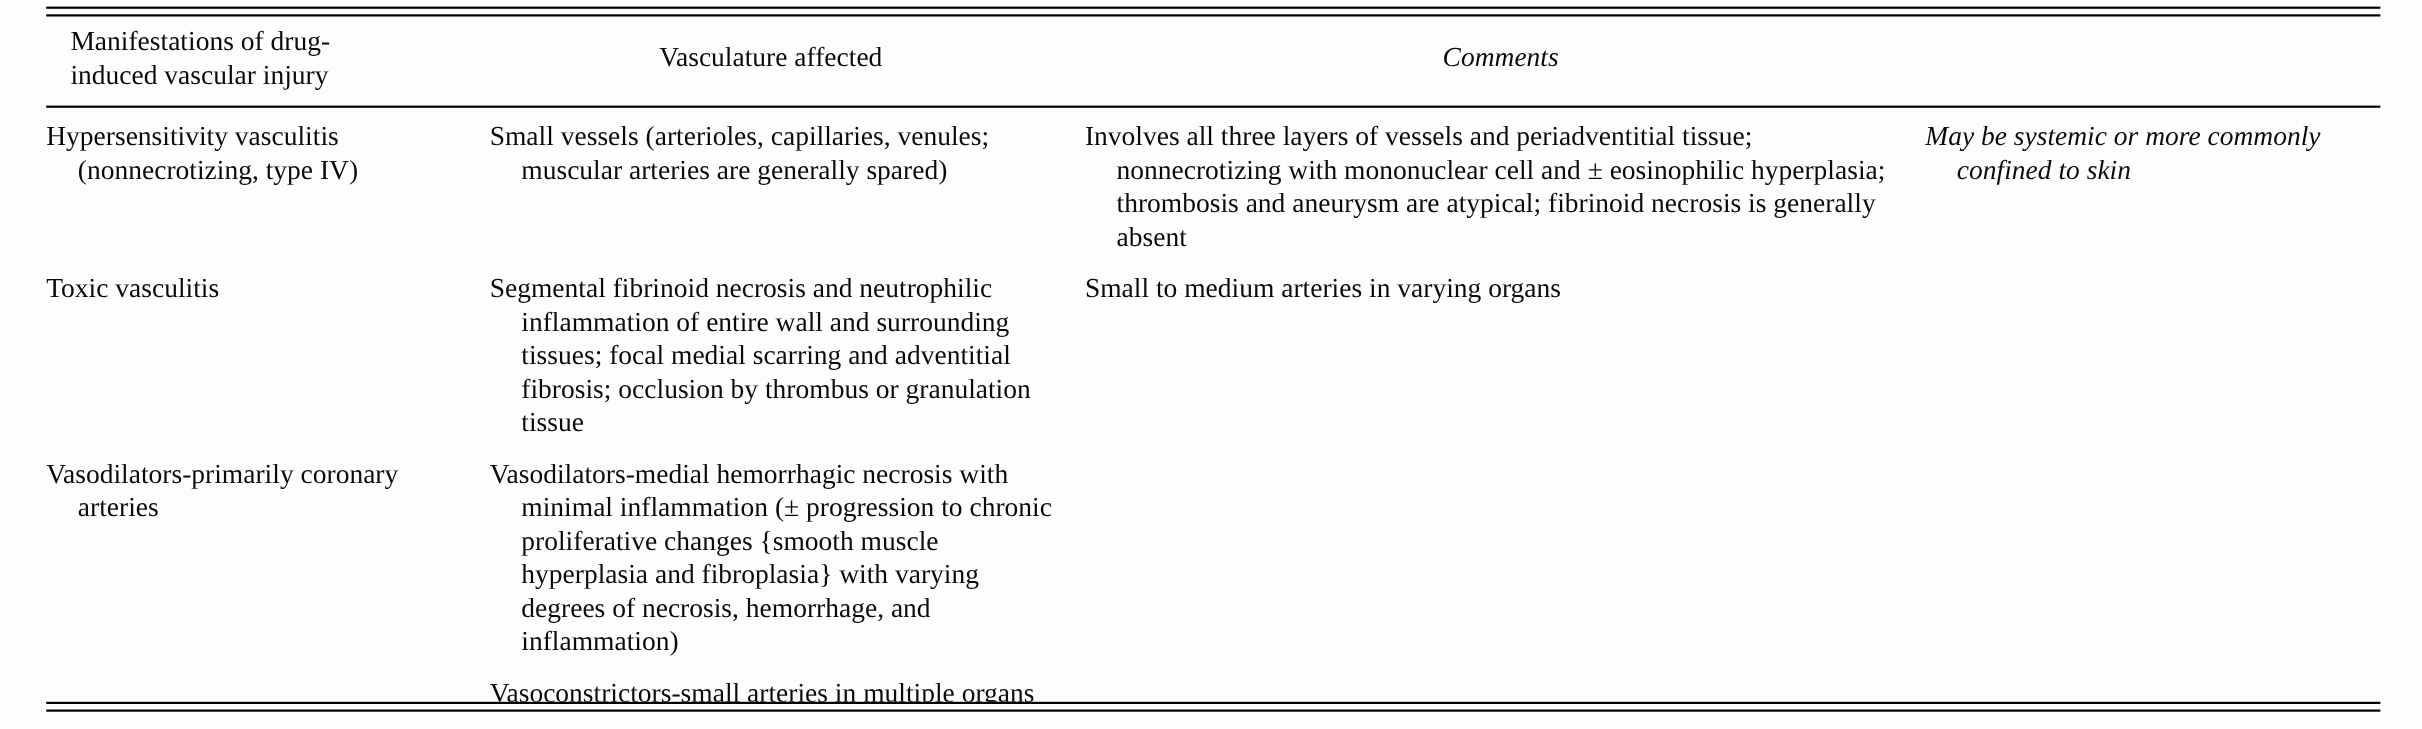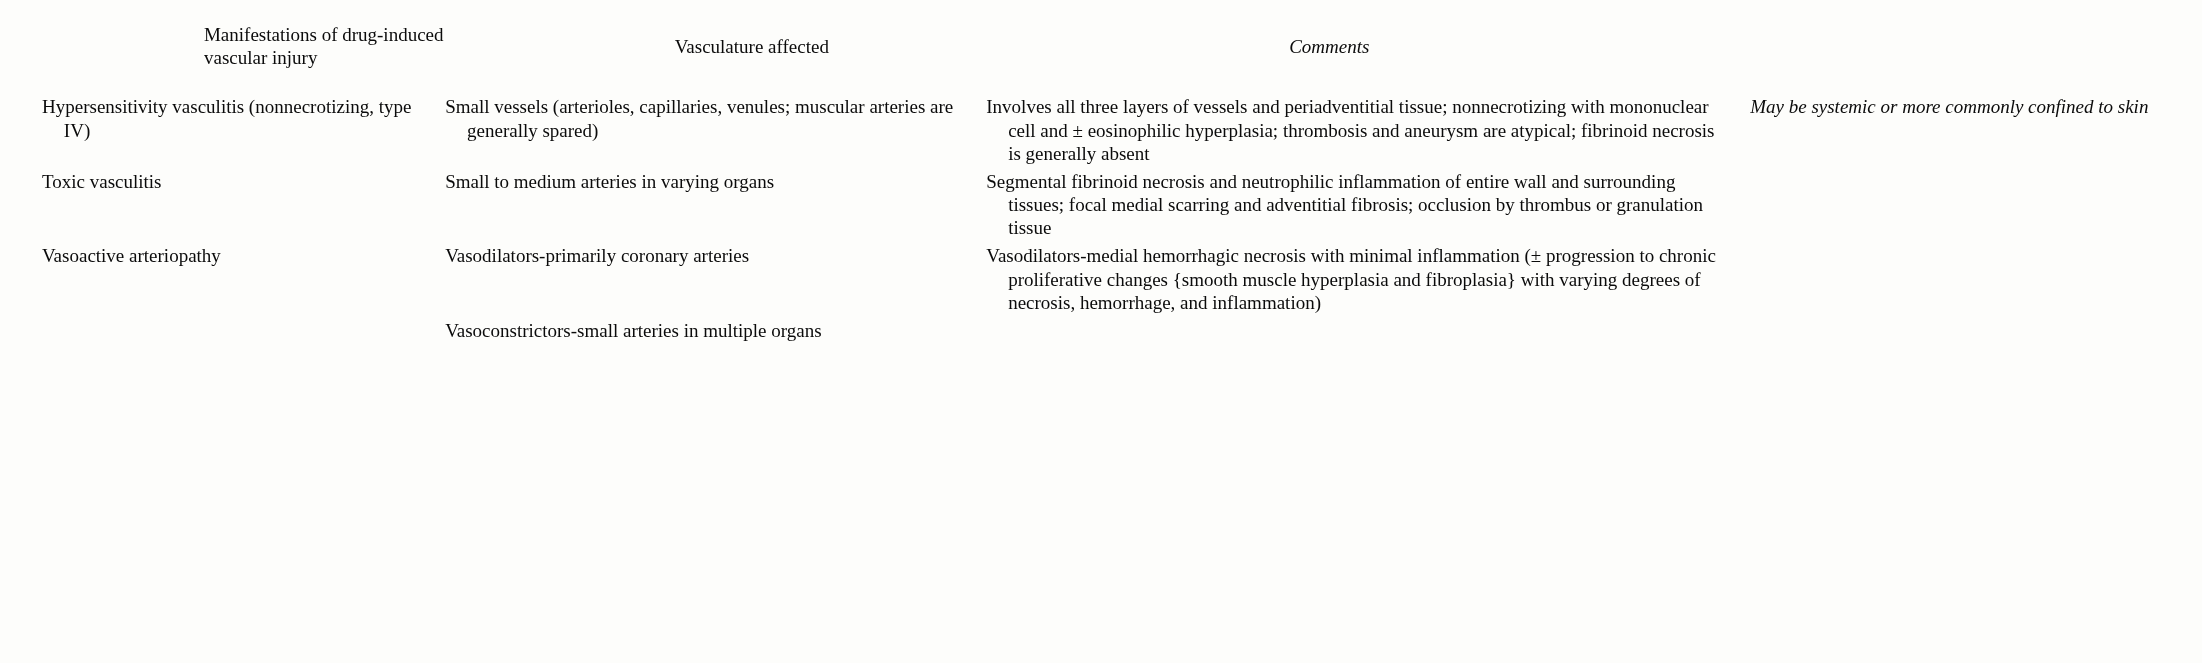--- a/index.html
+++ b/index.html
@@ -7,27 +7,26 @@
     padding: 0;
     background: #ffffff;
   }
   .page {
     width: 2202px;
     height: 663px;
     box-sizing: border-box;
     background: #fdfdfb;
     color: #0b0b0b;
     font-family: "Liberation Serif", "DejaVu Serif", serif;
-    font-size: 19px;
+    font-size: 25px;
     line-height: 1.22;
     padding: 6px 38px 16px 42px;
     overflow: hidden;
     display: flex;
     flex-direction: column;
-    align-items: center;
   }
   .rule-double {
     height: 5px;
     border-top: 2px solid #000;
     border-bottom: 2px solid #000;
     flex: 0 0 auto;
   }
   .rule-single {
     border-top: 2px solid #000;
     flex: 0 0 auto;
@@ -55,21 +54,21 @@
     box-sizing: border-box;
     width: 320px;
     padding-left: 22px;
   }
   .tbody {
     padding-top: 12px;
     flex: 1 1 auto;
     overflow: hidden;
   }
   .row + .row {
-    margin-top: 5px;
+    margin-top: 16px;
   }
   .hang {
     padding-left: 1.15em;
     text-indent: -1.15em;
   }
 </style>
 </head>
 <body>
 
 <div class="page">
@@ -90,26 +89,25 @@
 
     <div class="grid row">
       <div class="cell hang">Hypersensitivity vasculitis (nonnecrotizing, type IV)</div>
       <div class="cell hang">Small vessels (arterioles, capillaries, venules; muscular arteries are generally spared)</div>
       <div class="cell hang">Involves all three layers of vessels and periadventitial tissue; nonnecrotizing with mononuclear cell and ± eosinophilic hyperplasia; thrombosis and aneurysm are atypical; fibrinoid necrosis is generally absent</div>
       <div class="cell hang last">May be systemic or more commonly confined to skin</div>
     </div>
 
     <div class="grid row">
       <div class="cell hang">Toxic vasculitis</div>
+      <div class="cell hang">Segmental fibrinoid necrosis and neutrophilic inflammation of entire wall and surrounding tissues; focal medial scarring and adventitial fibrosis; occlusion by thrombus or granulation tissue</div>
       <div class="cell hang">Small to medium arteries in varying organs</div>
-      <div class="cell hang">Segmental fibrinoid necrosis and neutrophilic inflammation of entire wall and surrounding tissues; focal medial scarring and adventitial fibrosis; occlusion by thrombus or granulation tissue</div>
     </div>
 
     <div class="grid row">
-      <div class="cell hang">Vasoactive arteriopathy</div>
       <div class="cell hang">Vasodilators-primarily coronary arteries</div>
       <div class="cell hang">Vasodilators-medial hemorrhagic necrosis with minimal inflammation (± progression to chronic proliferative changes {smooth muscle hyperplasia and fibroplasia} with varying degrees of necrosis, hemorrhage, and inflammation)</div>
     </div>
 
     <div class="grid row">
       <div class="cell hang"></div>
       <div class="cell hang">Vasoconstrictors-small arteries in multiple organs</div>
       <div class="cell hang last"></div>
     </div>
 

